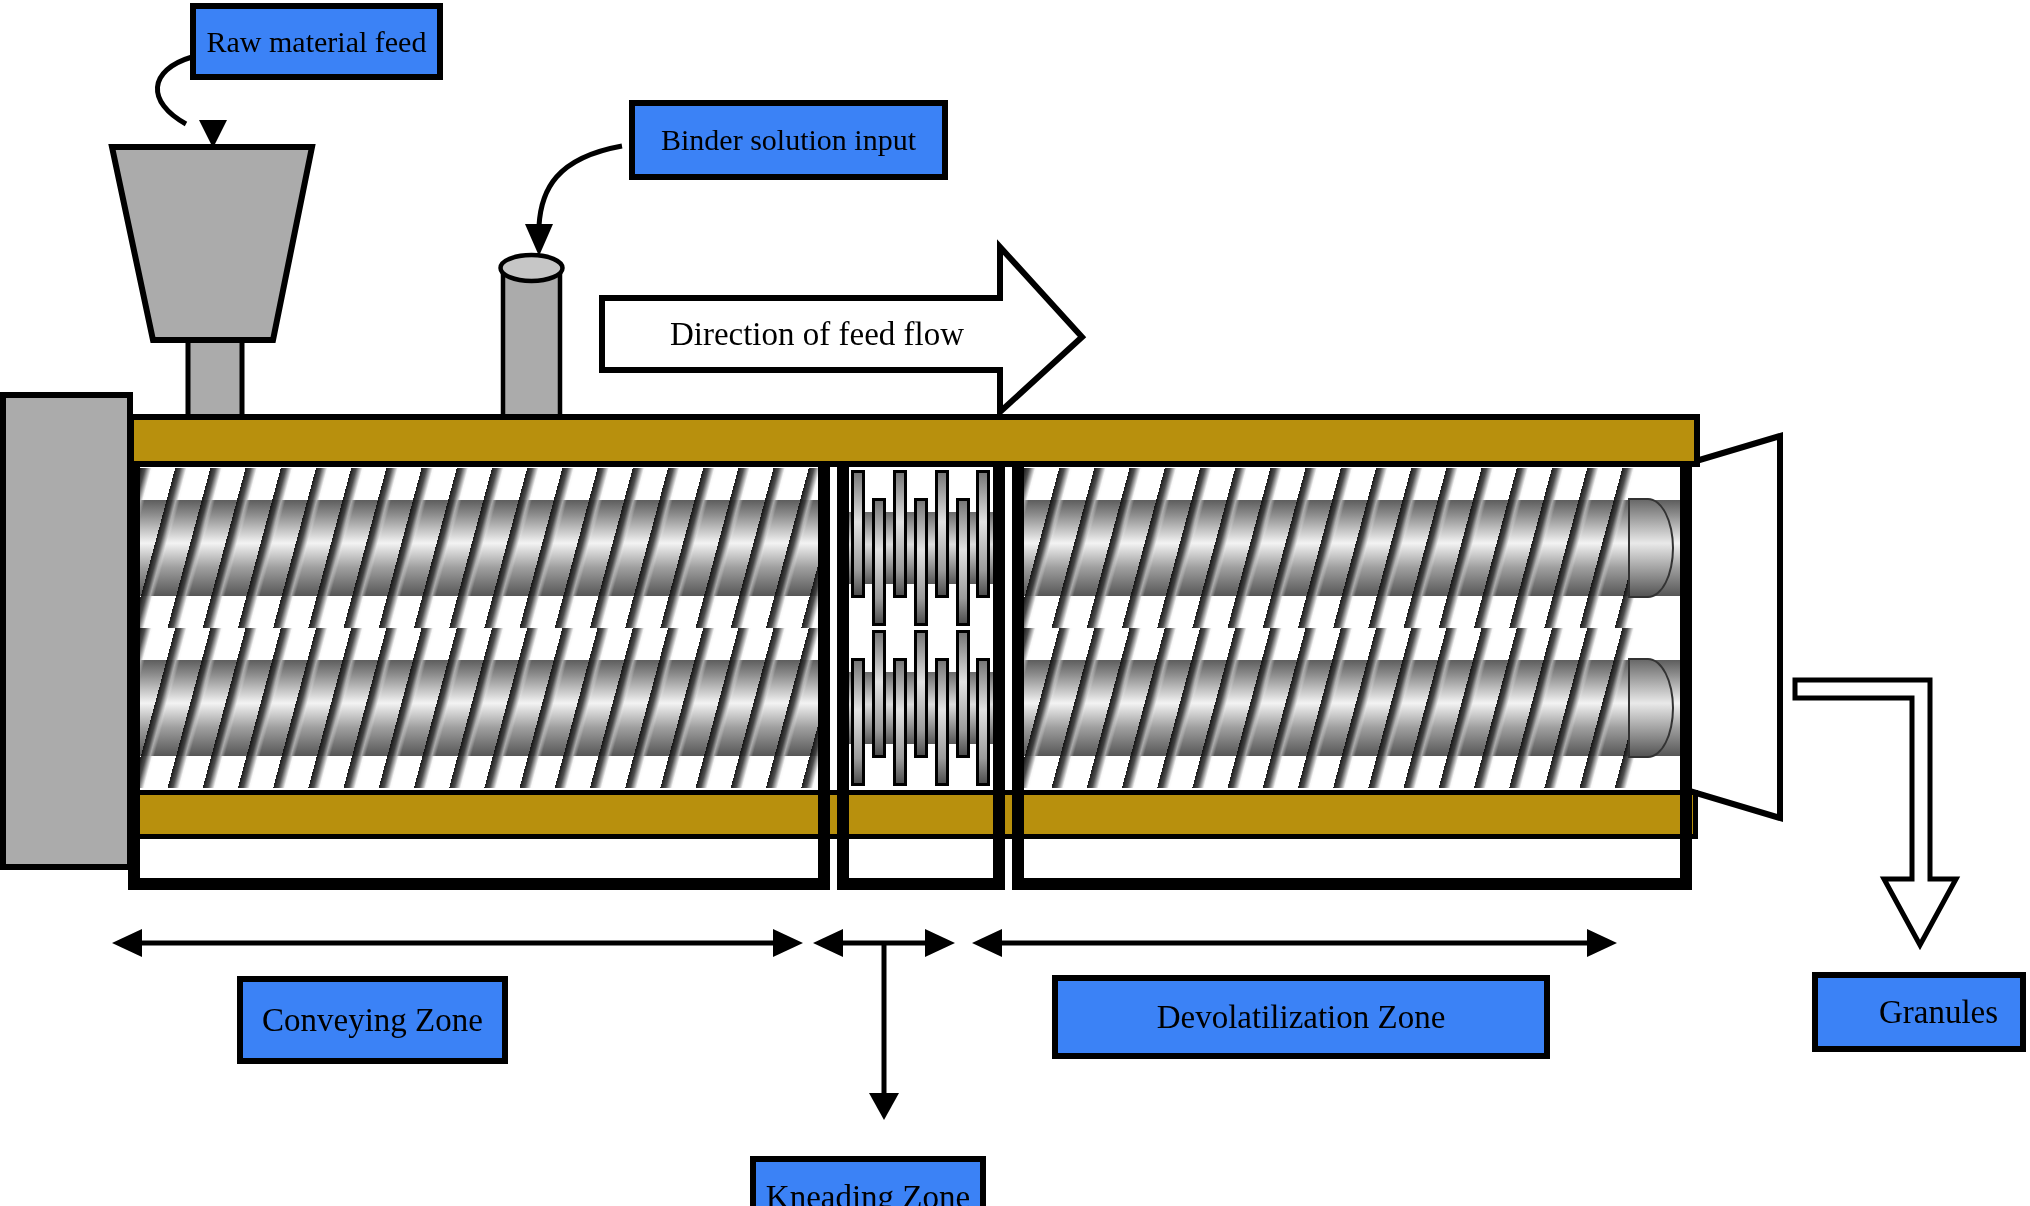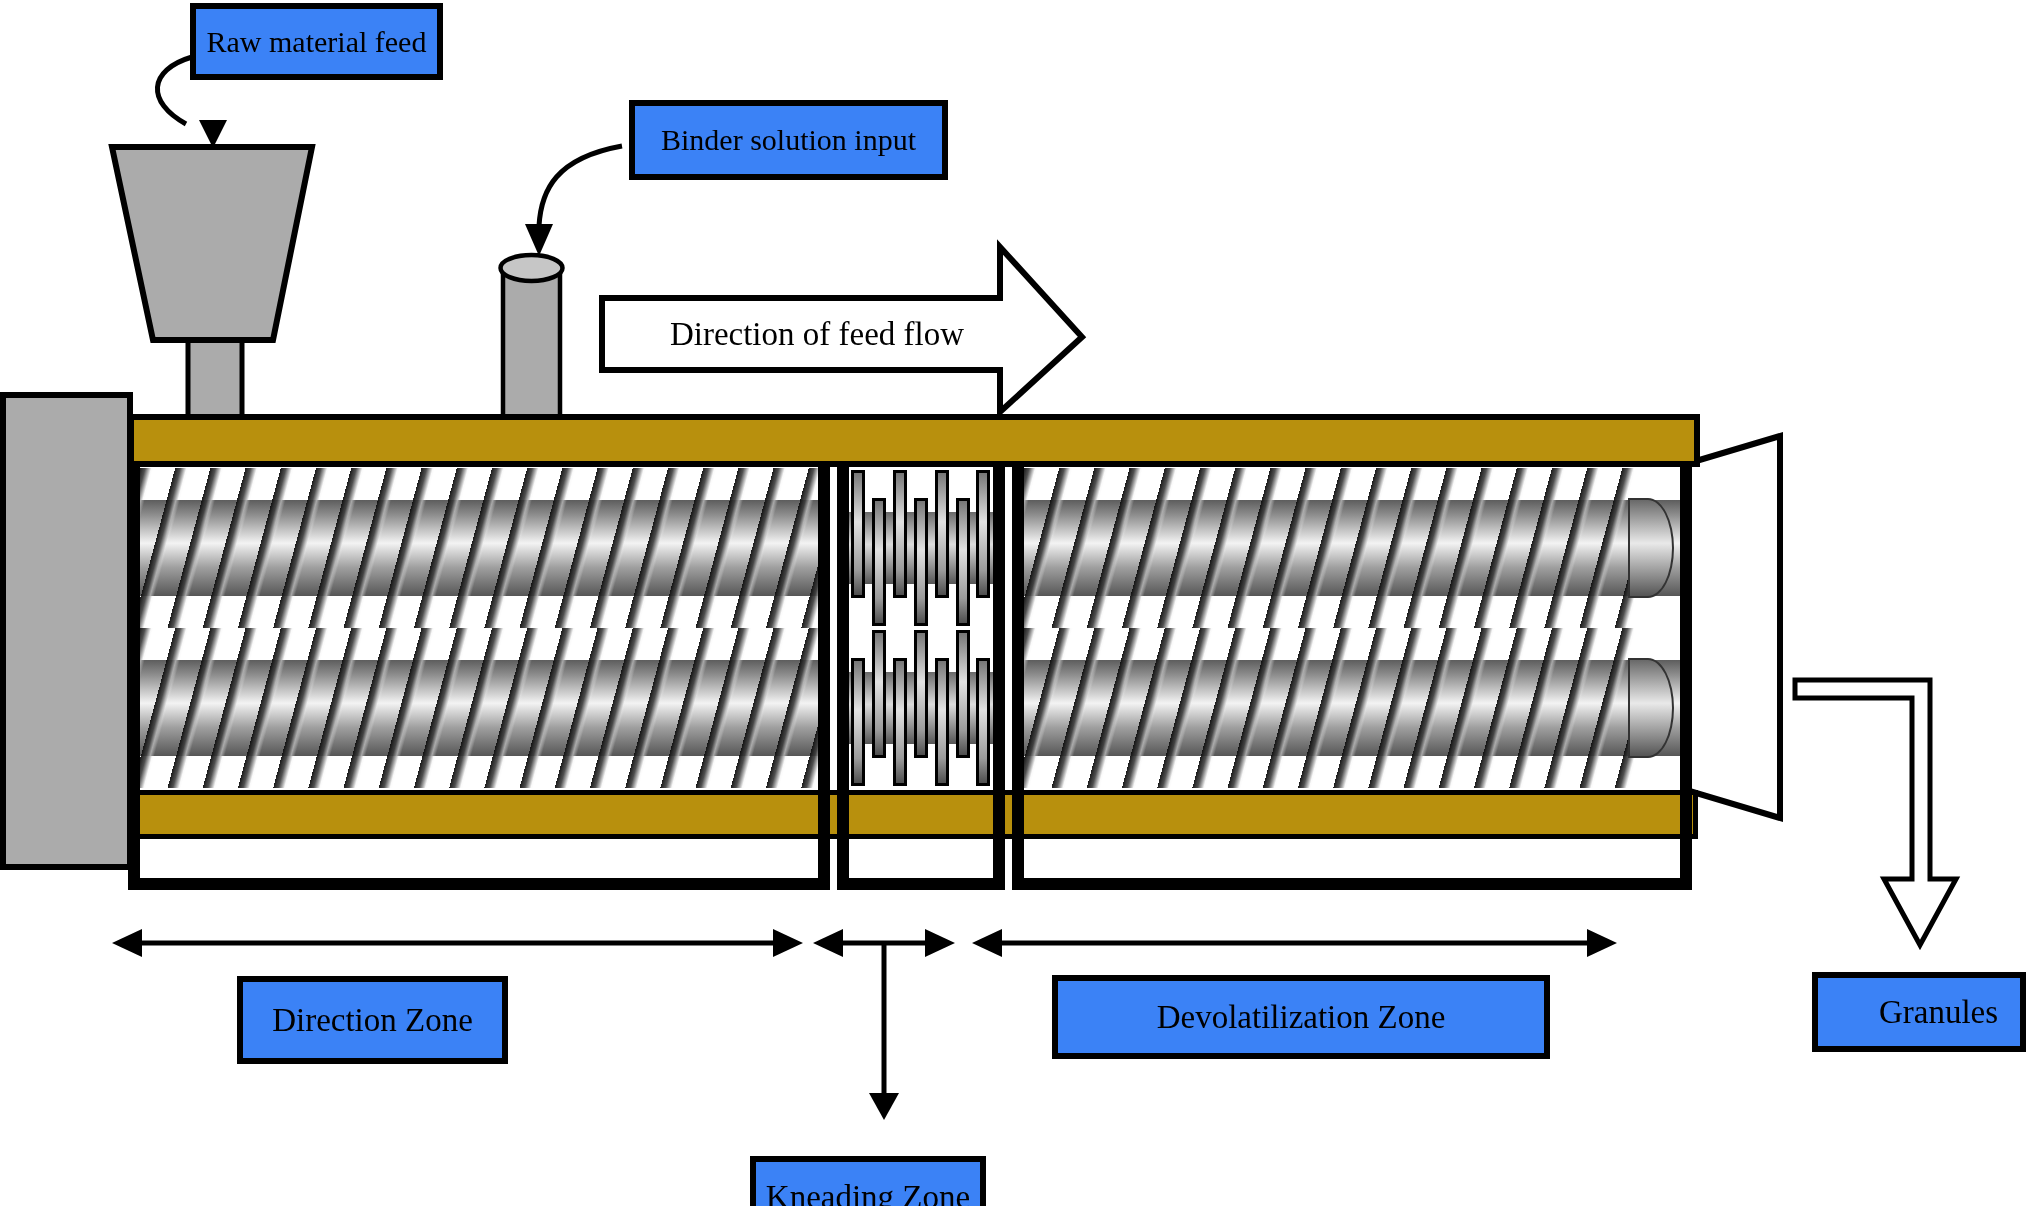--- a/index.html
+++ b/index.html
@@ -141,21 +141,21 @@
   <div class="section-frame" style="left:128px;top:467px;width:702px;height:423px;"></div>
   <div class="section-frame" style="left:837px;top:467px;width:168px;height:423px;"></div>
   <div class="section-frame" style="left:1012px;top:467px;width:680px;height:423px;"></div>
 
   <div class="label-box" style="left:190px;top:3px;width:253px;height:77px;font-size:30px;">Raw material feed</div>
 
   <div class="label-box" style="left:622px;top:100px;width:319px;height:80px;font-size:30px;margin-left:7px;">Binder solution input</div>
 
   <div class="flow-text" style="left:618px;top:298px;width:398px;height:72px;">Direction of feed flow</div>
 
-  <div class="label-box" style="left:237px;top:976px;width:271px;height:88px;">Direction Zone</div>
+  <div class="label-box" style="left:237px;top:976px;width:271px;height:88px;">Conveying Zone</div>
 
   <div class="label-box" style="left:750px;top:1120px;width:236px;height:82px;margin-top:36px;">Kneading Zone</div>
 
   <div class="label-box" style="left:1052px;top:975px;width:498px;height:84px;">Devolatilization Zone</div>
 
   <div class="label-box" style="left:1812px;top:972px;width:214px;height:80px;padding-left:39px;">Granules</div>
 
 </div>
 
 </body></html>

